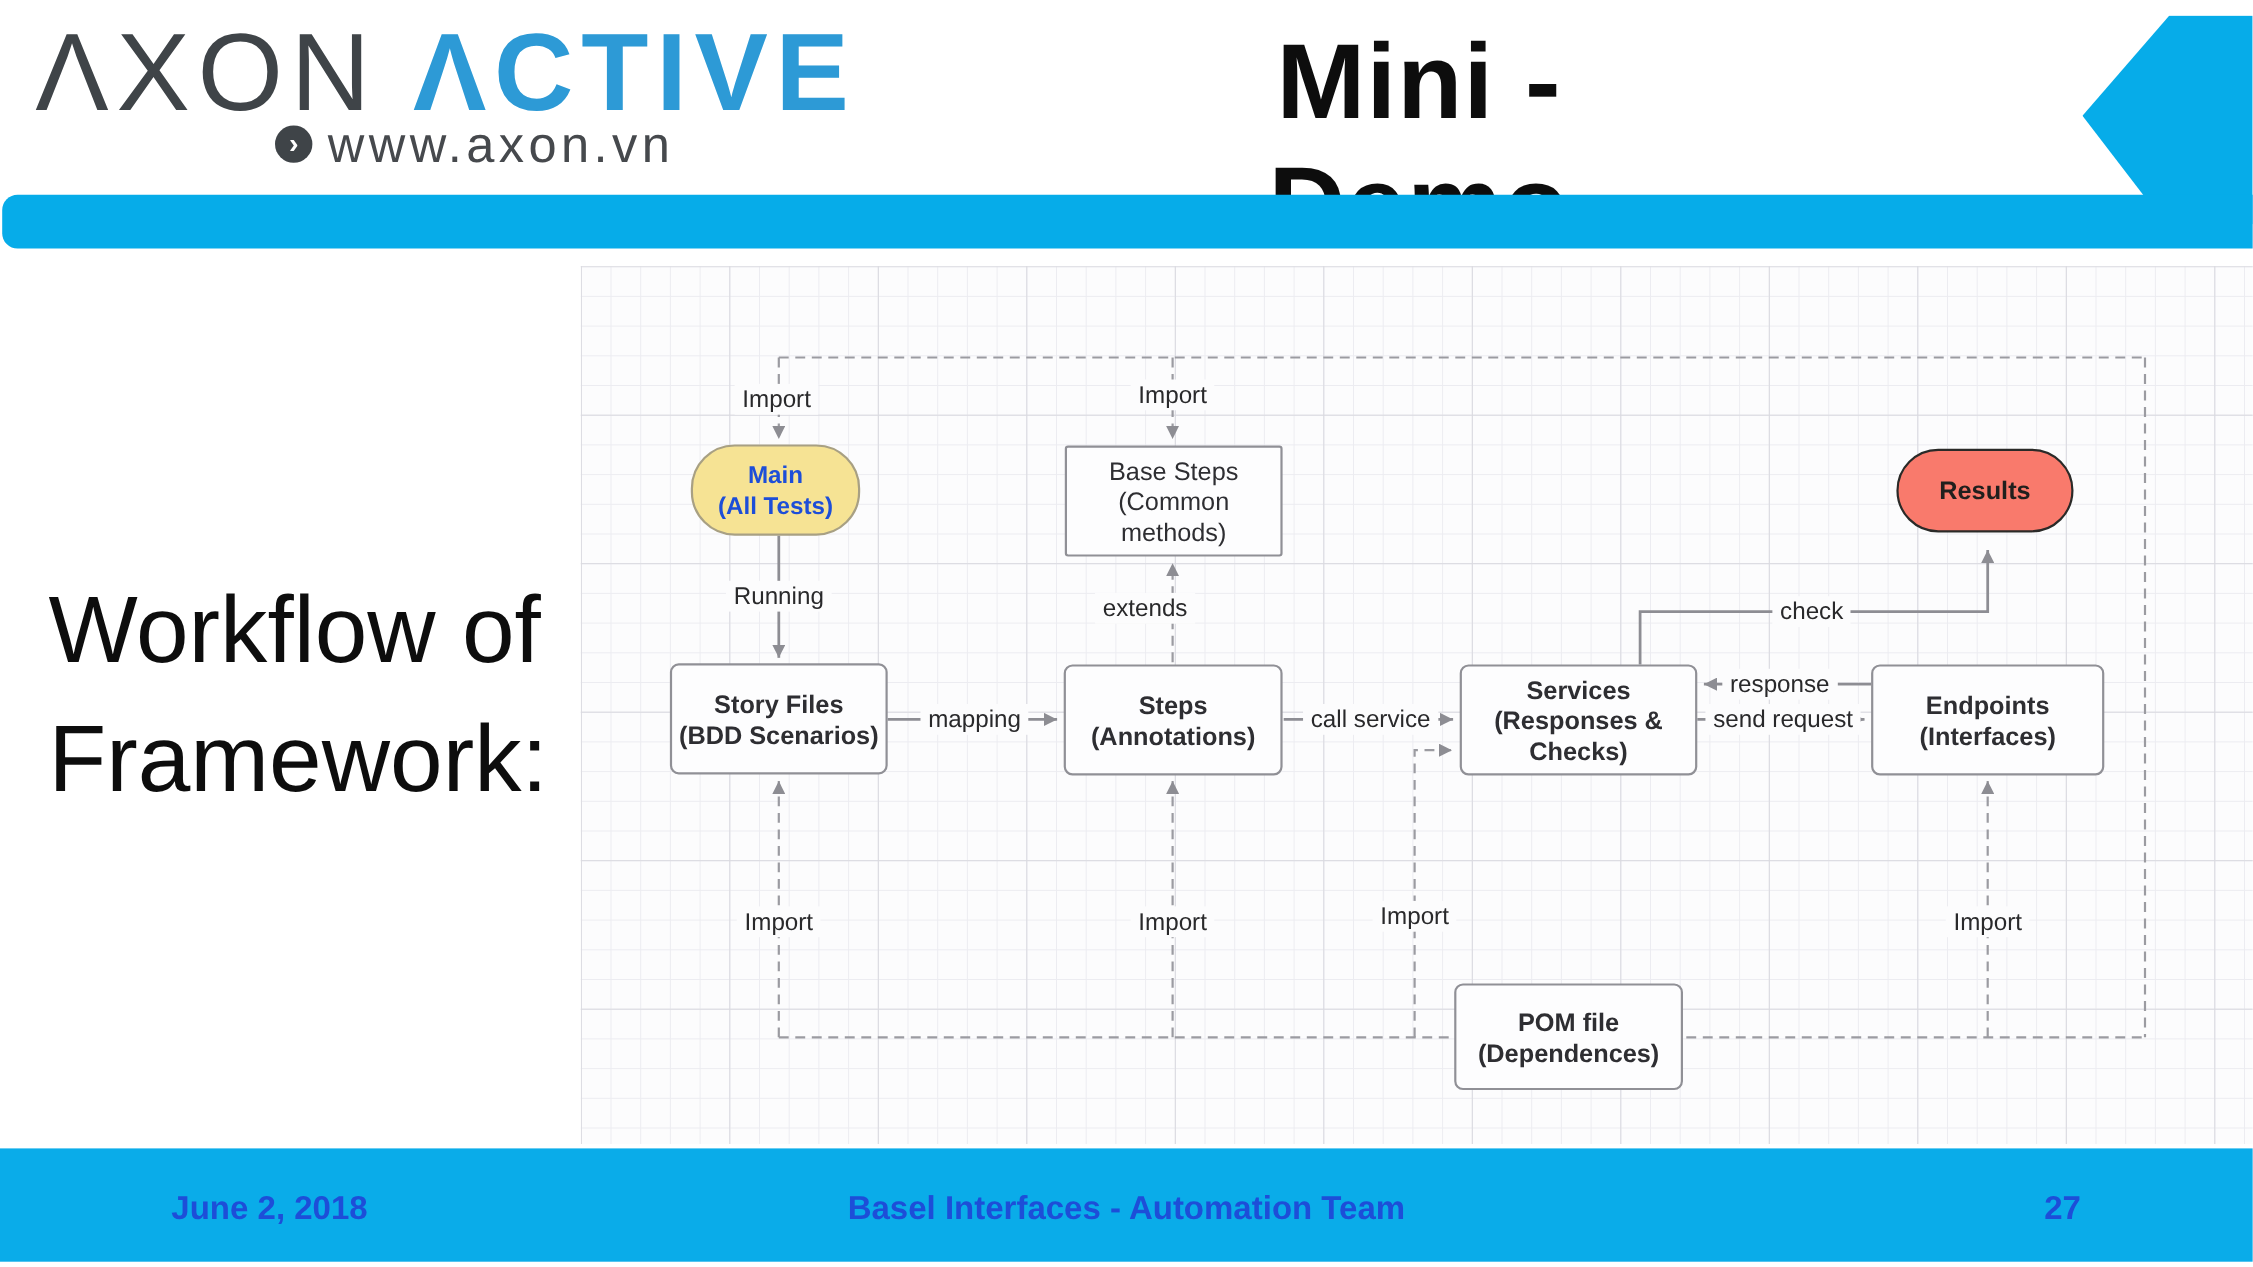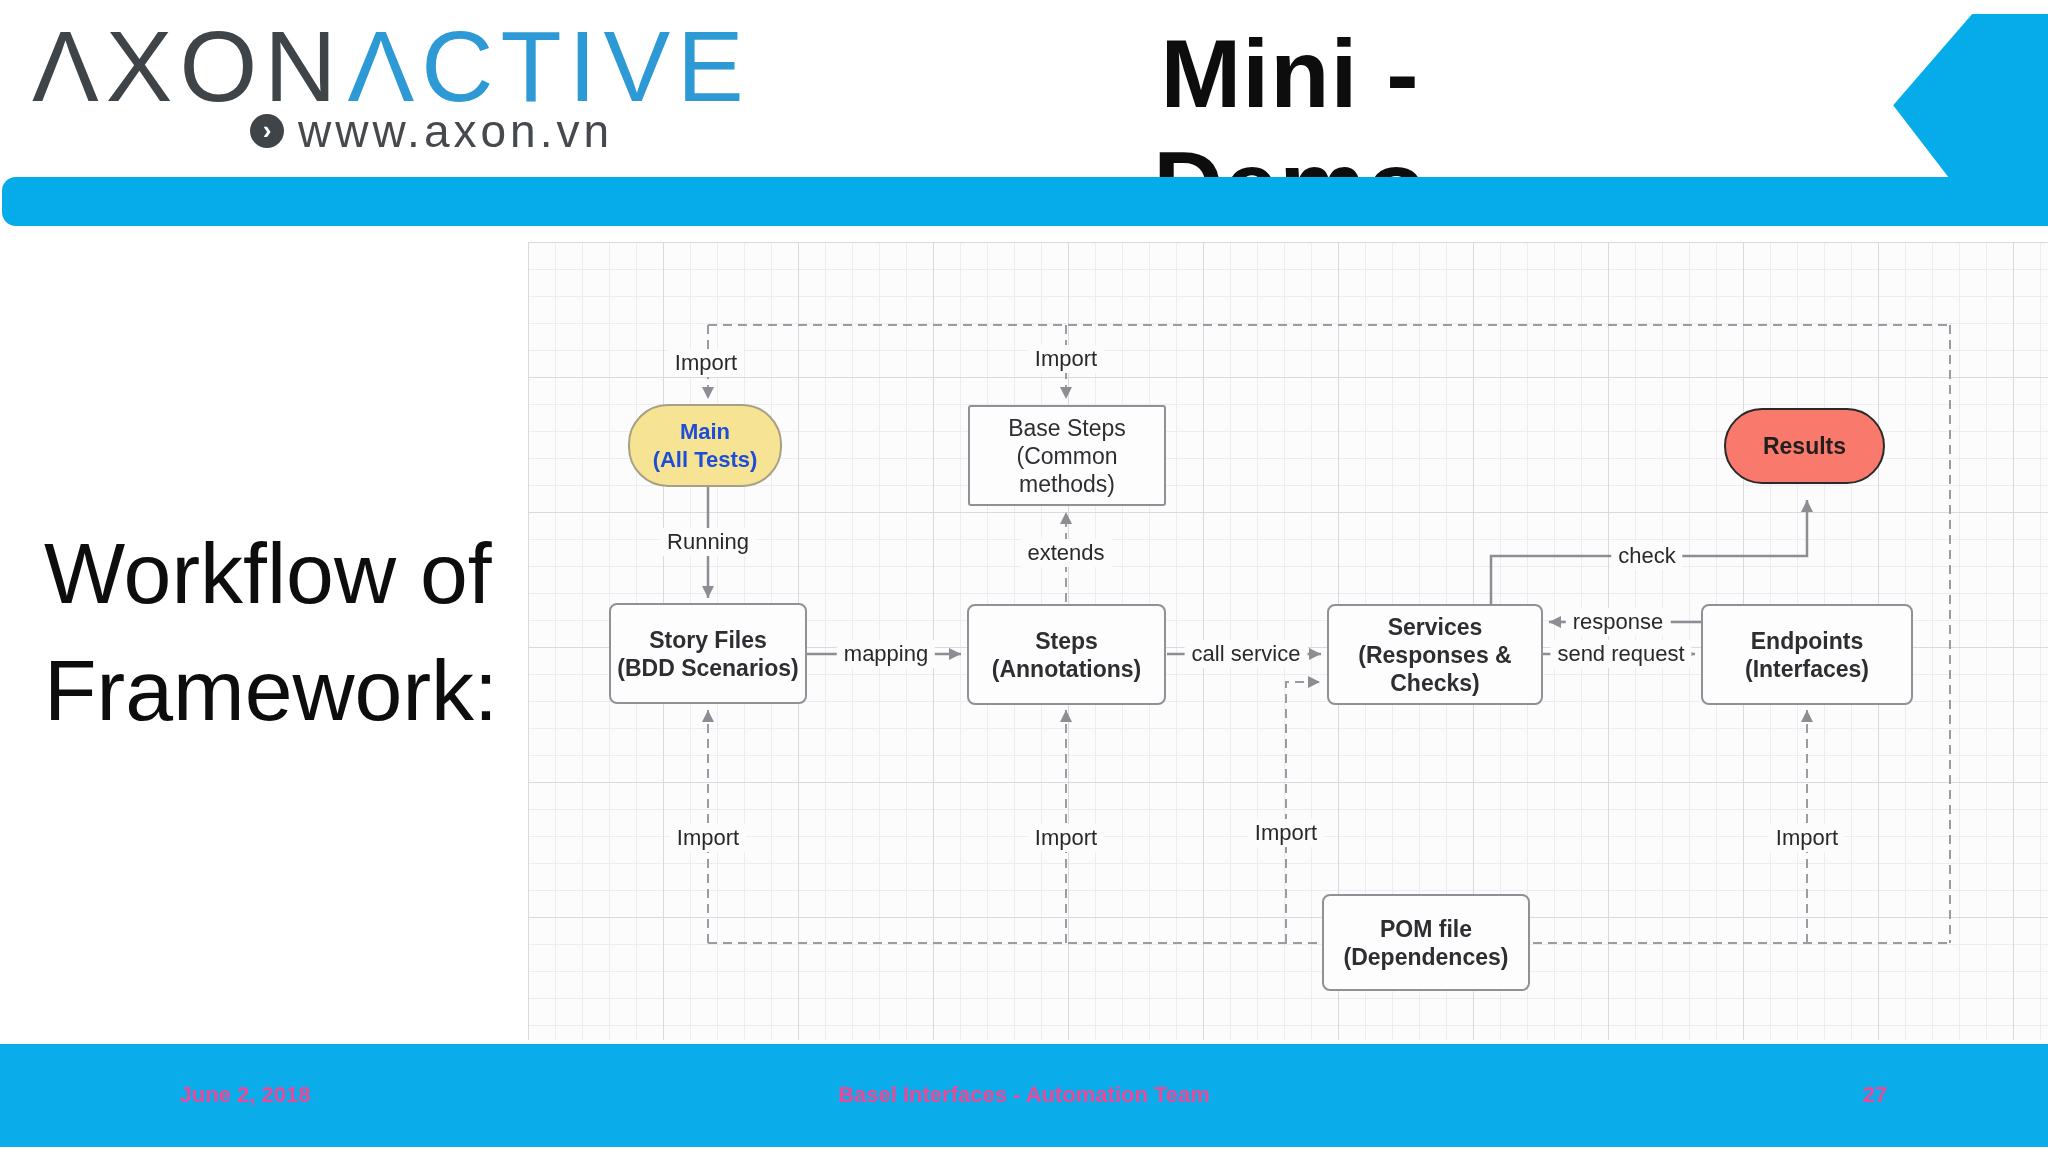--- a/index.html
+++ b/index.html
@@ -3,21 +3,21 @@
 <meta charset="utf-8">
 <style>
   html,body{margin:0;padding:0;background:#ffffff;}
   body{width:2048px;height:1152px;position:relative;overflow:hidden;
        font-family:"Liberation Sans",sans-serif;-webkit-font-smoothing:antialiased;}
 
   
   .logo-line{position:absolute;left:32px;top:16px;font-size:100px;line-height:1;
              letter-spacing:7px;white-space:nowrap;}
   .logo-primary{color:#3f4448;font-weight:500;}
-  .logo-accent{color:#2d9ad6;font-weight:400;margin-left:4px;}
+  .logo-accent{color:#2d9ad6;font-weight:700;margin-left:32px;}
   .logo-sub{position:absolute;left:250px;top:104px;display:flex;align-items:center;gap:14px;}
   .logo-sub-icon{width:34px;height:34px;border-radius:50%;background:#3f4448;color:#fff;
                  display:flex;align-items:center;justify-content:center;
                  font-size:26px;font-weight:700;line-height:1;padding-bottom:2px;box-sizing:border-box;}
   .logo-sub-text{font-size:46px;color:#46494d;letter-spacing:4px;}
   .slide-title{position:absolute;left:1030px;top:18px;width:520px;text-align:center;
                font-size:97px;font-weight:600;color:#0d0d0d;letter-spacing:1px;}
   .header-bar{position:absolute;left:2px;top:177px;width:2046px;height:49px;
               background:#06ace9;border-radius:14px 0 0 14px;}
   .nav-arrow{position:absolute;left:1890px;top:14px;width:158px;height:190px;background:#06ace9;
@@ -56,21 +56,21 @@
   #node-steps{left:967px;top:604px;width:199px;height:101px;}
   #node-services{left:1327px;top:604px;width:216px;height:101px;}
   #node-endpoints{left:1701px;top:604px;width:212px;height:101px;}
   #node-pom{left:1322px;top:894px;width:208px;height:97px;}
 
   .edge-label{position:absolute;z-index:4;transform:translate(-50%,-50%);
               background:#fcfcfd;padding:1px 7px;font-size:22px;color:#29292b;white-space:nowrap;}
 
   
   .footer-bar{position:absolute;left:0;top:1044px;width:2048px;height:103px;background:#0aace9;}
-  .footer-text{position:absolute;top:1082px;font-size:22px;font-weight:700;color:#ec4899;z-index:5;}
+  .footer-text{position:absolute;top:1082px;font-size:30px;font-weight:700;color:#1d4ed8;z-index:5;}
   .footer-date{left:110px;width:270px;text-align:center;}
   .footer-center{left:0;width:2048px;text-align:center;}
   .footer-page{left:1830px;width:90px;text-align:center;}
 </style>
 </head>
 <body>
 
 <div class="logo-line">
   <span class="logo-primary">ΛXON</span><span class="logo-accent">ΛCTIVE</span>
 </div>
@@ -145,21 +145,21 @@
   <div>(Interfaces)</div>
 </div>
 <div class="node node-white" id="node-pom">
   <div>POM file</div>
   <div>(Dependences)</div>
 </div>
 
 <div class="edge-label" style="left:706px;top:363px">Import</div>
 <div class="edge-label" style="left:1066px;top:359px">Import</div>
 <div class="edge-label" style="left:708px;top:542px">Running</div>
-<div class="edge-label" style="left:1066px;top:553px">extends</div>
+<div class="edge-label" style="left:1041px;top:553px">extends</div>
 <div class="edge-label" style="left:886px;top:654px">mapping</div>
 <div class="edge-label" style="left:1246px;top:654px">call service</div>
 <div class="edge-label" style="left:1647px;top:556px">check</div>
 <div class="edge-label" style="left:1618px;top:622px">response</div>
 <div class="edge-label" style="left:1621px;top:654px">send request</div>
 <div class="edge-label" style="left:708px;top:838px">Import</div>
 <div class="edge-label" style="left:1066px;top:838px">Import</div>
 <div class="edge-label" style="left:1286px;top:833px">Import</div>
 <div class="edge-label" style="left:1807px;top:838px">Import</div>
 

